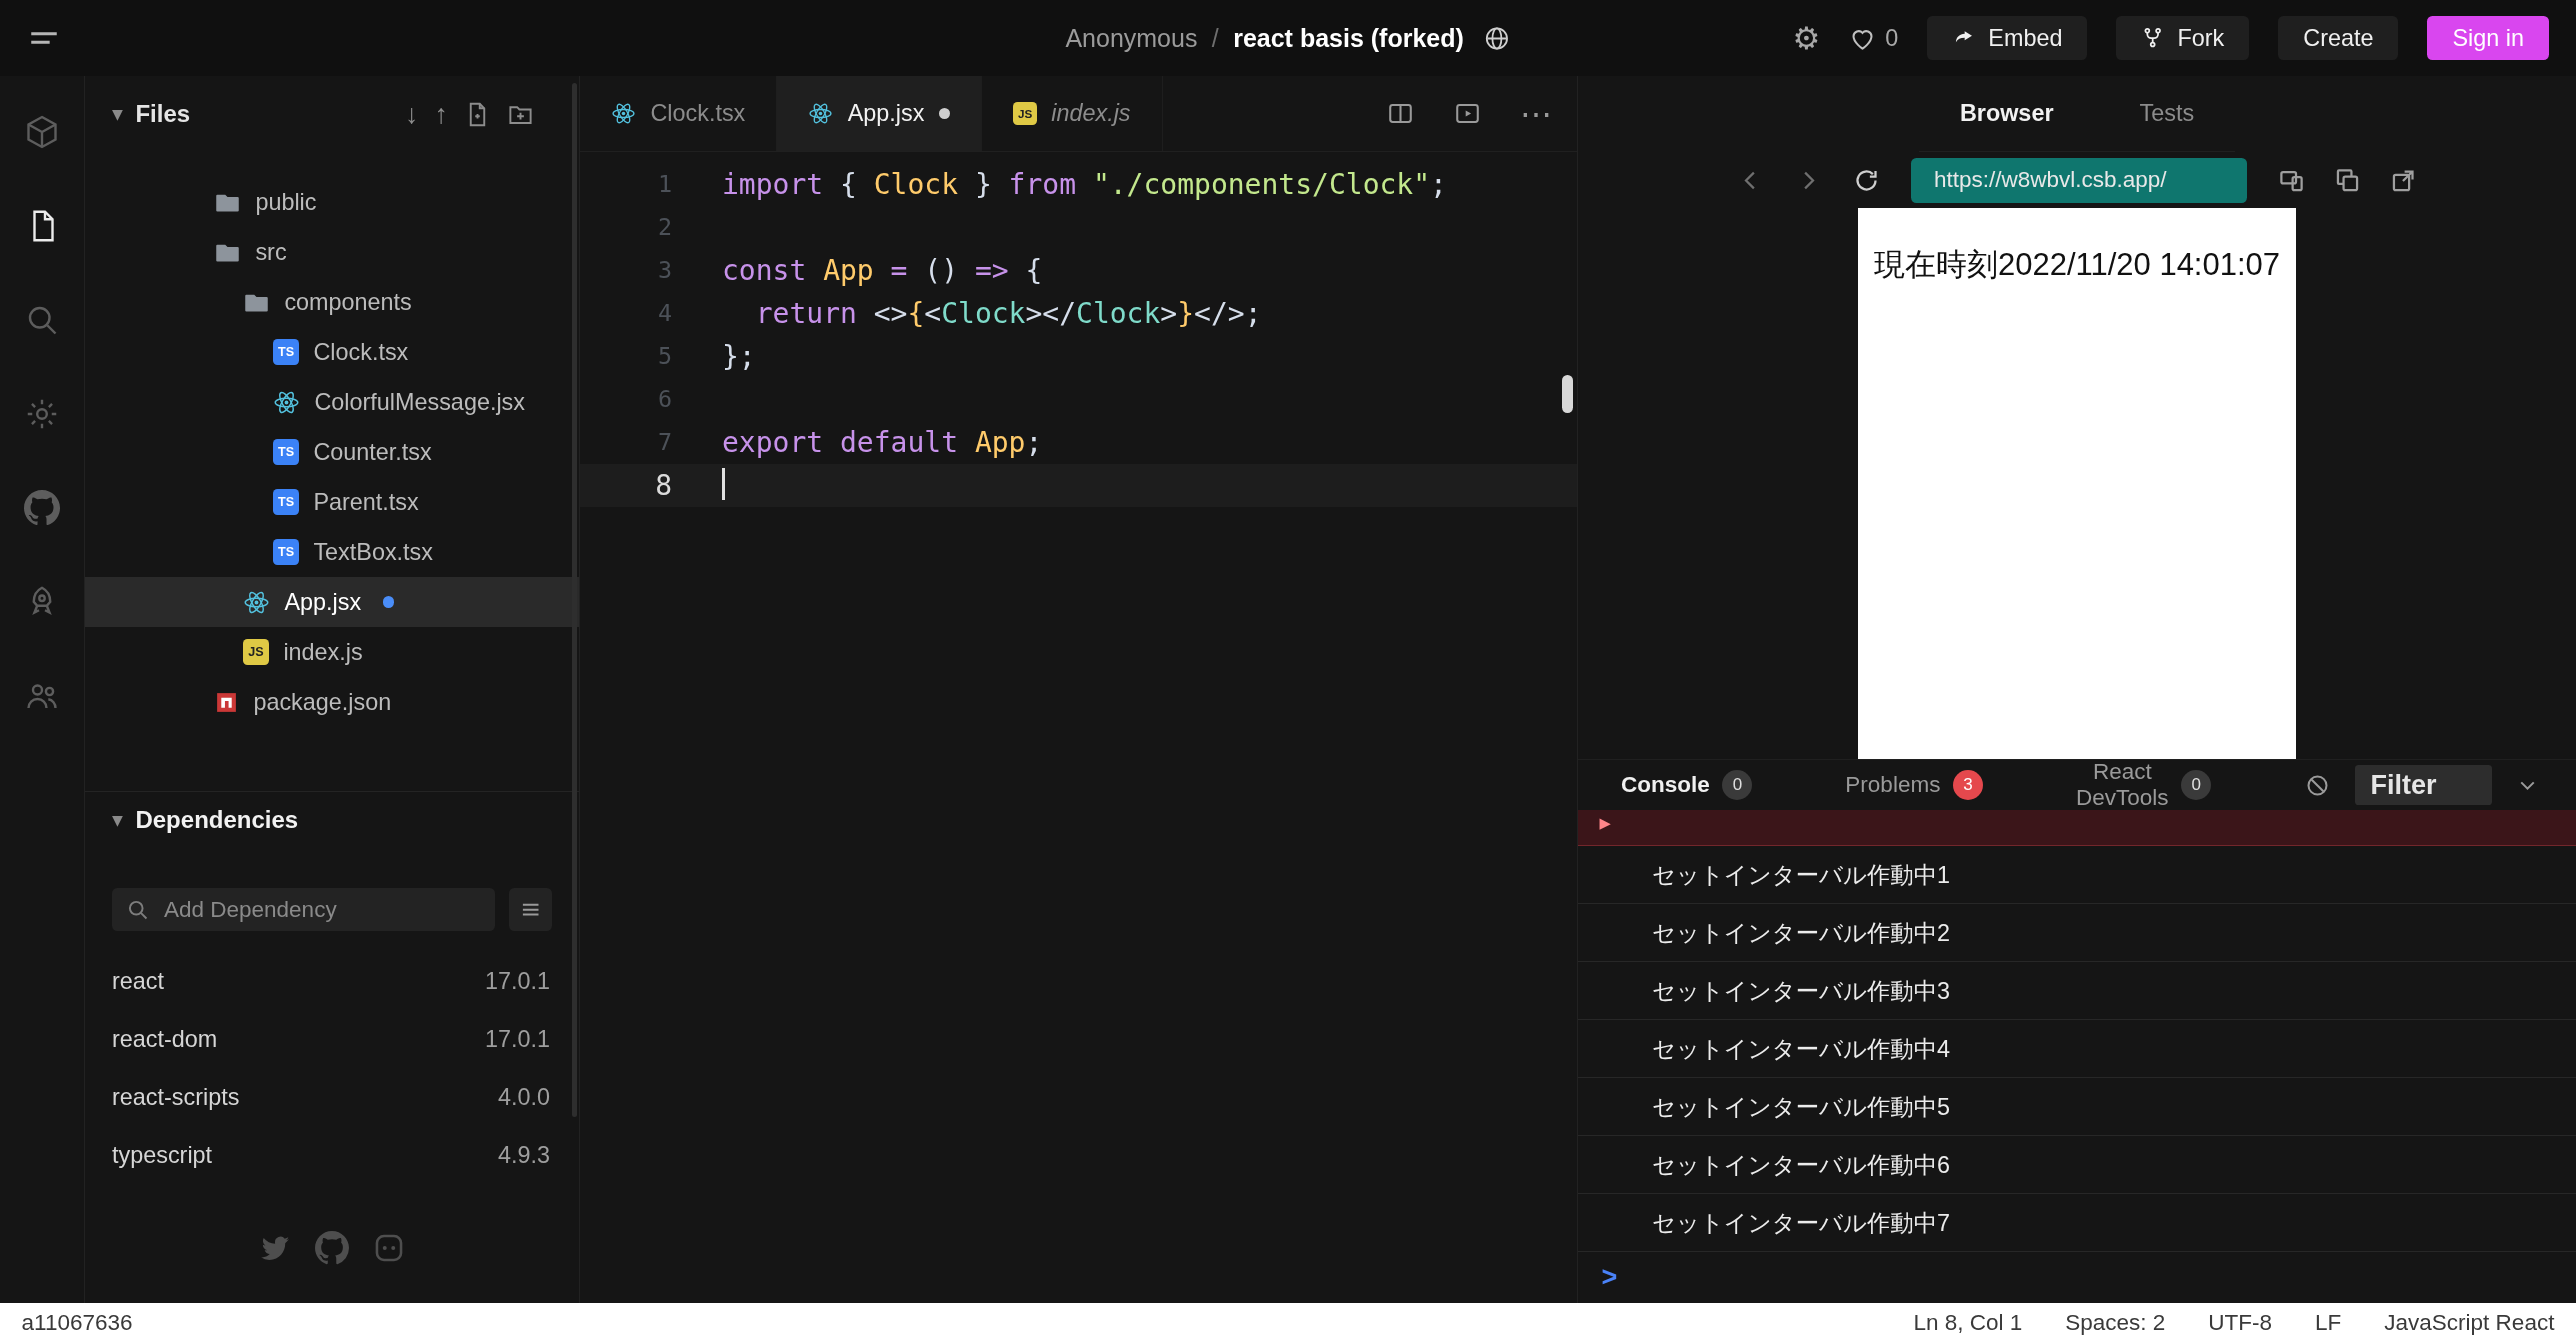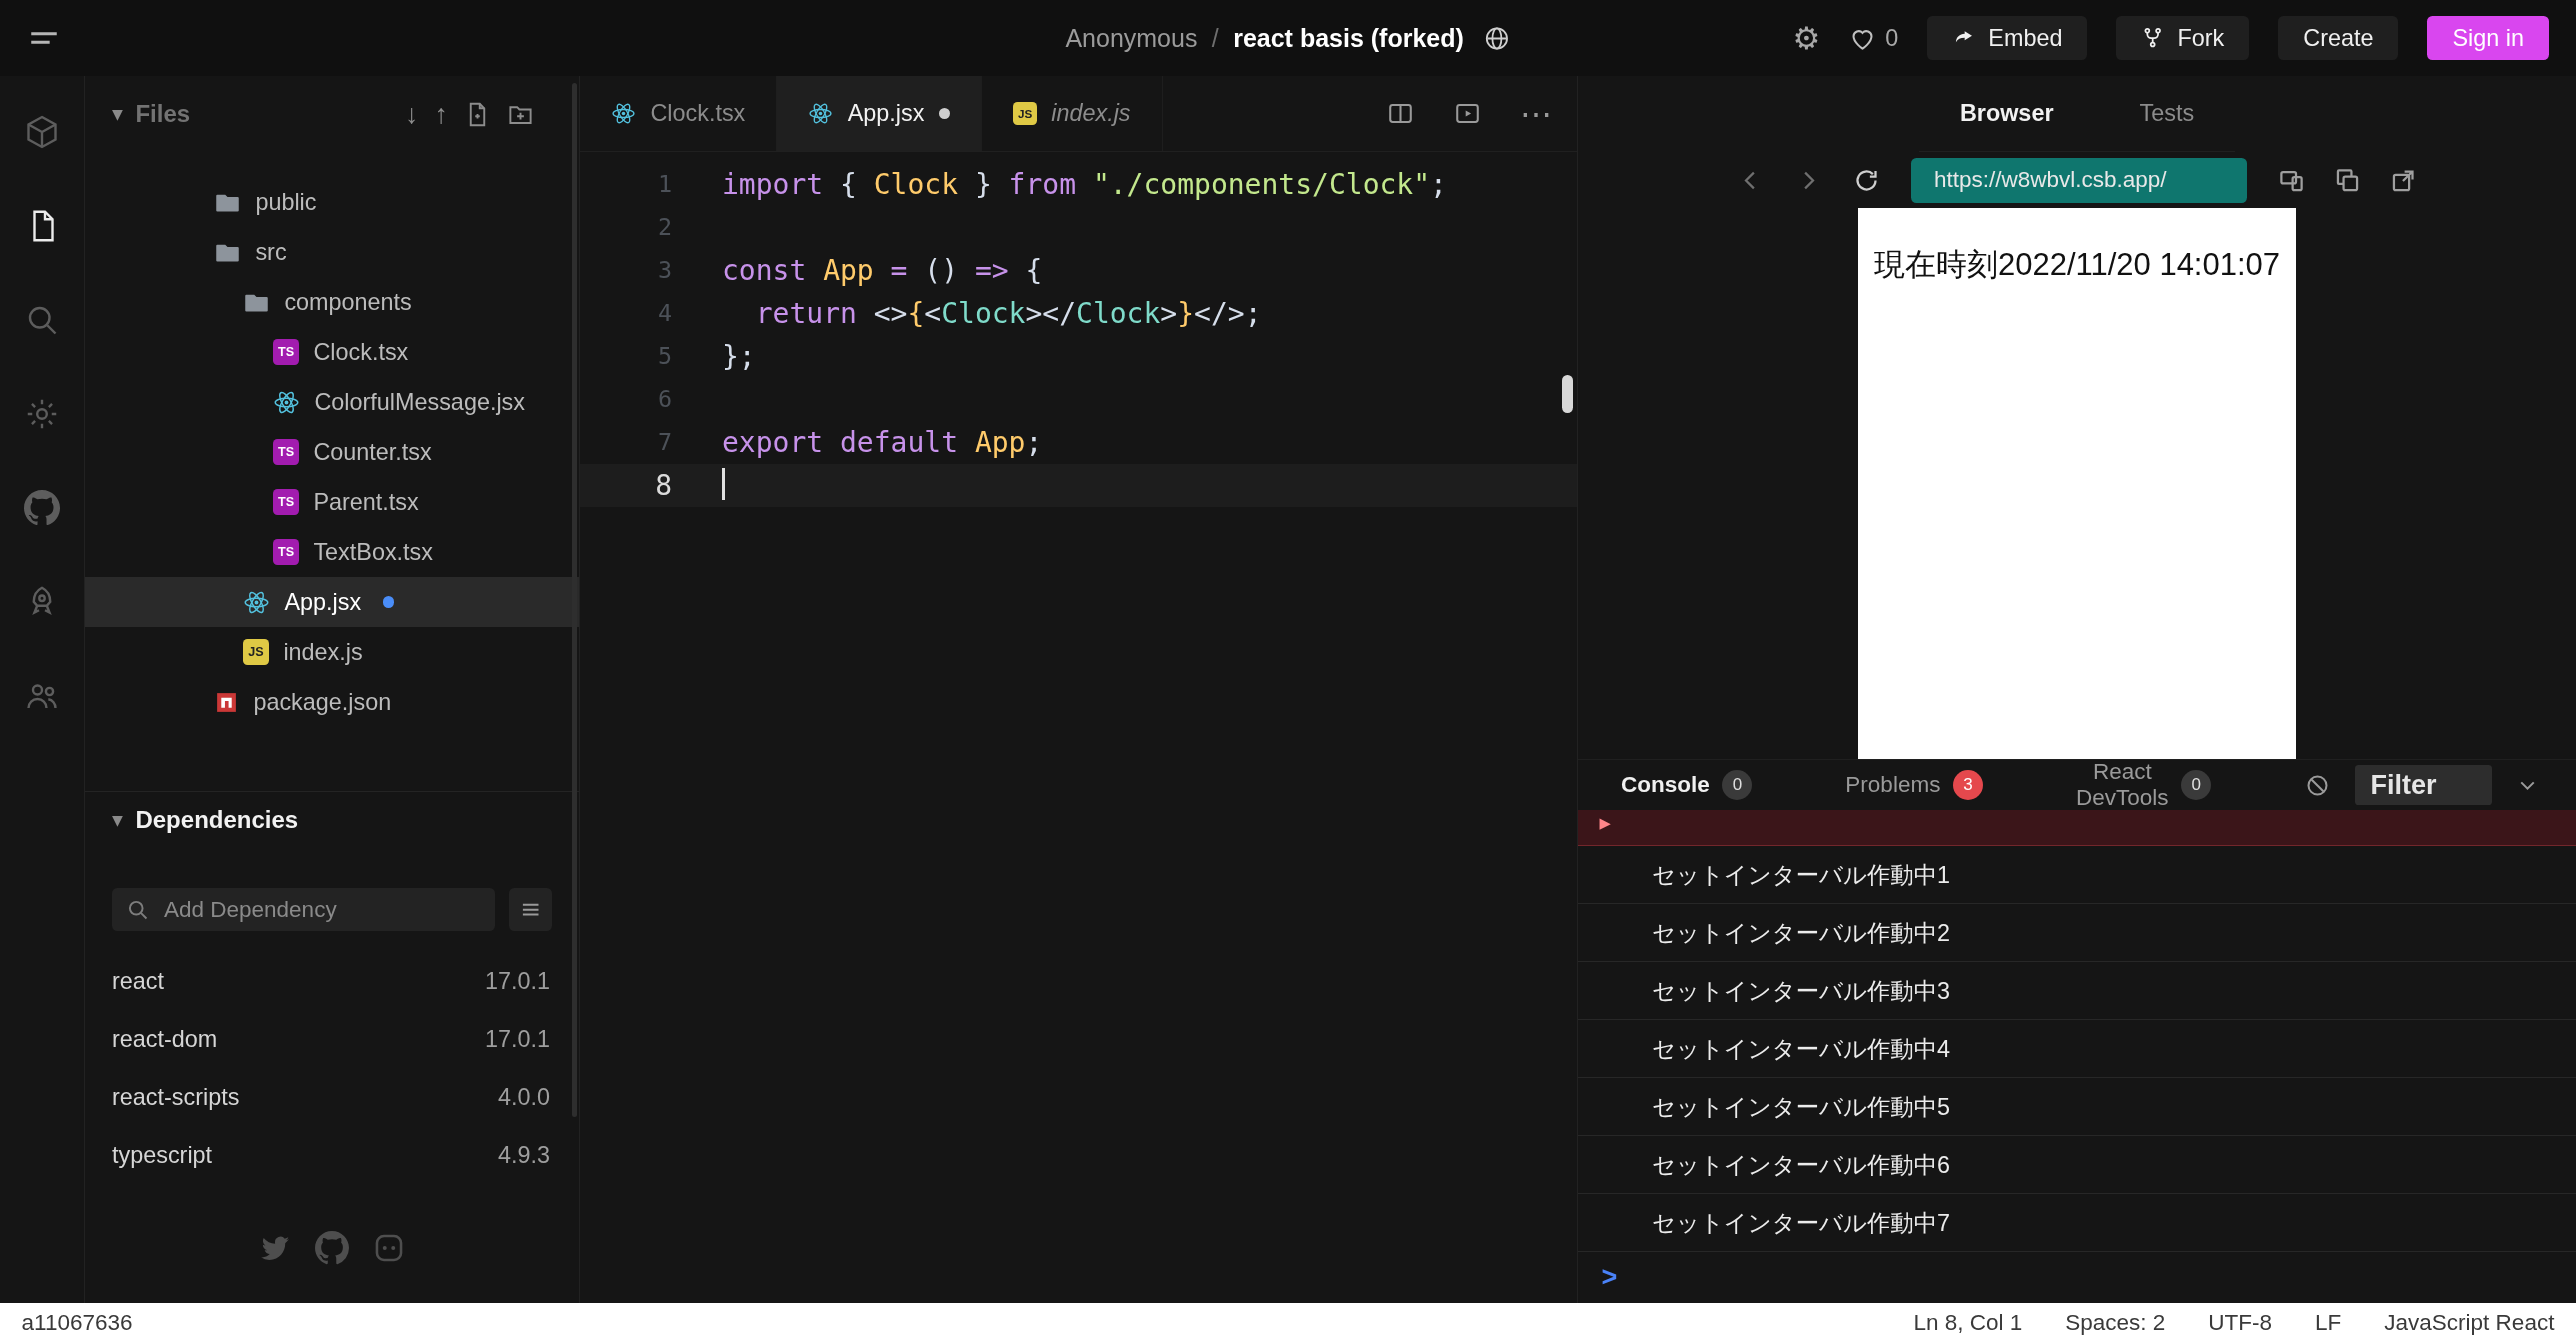--- a/index.html
+++ b/index.html
@@ -32,36 +32,36 @@
   .rail-btn { background:none; border:none; color:#5d5d5d; cursor:pointer; height:36px; display:flex; align-items:center; justify-content:center; }
   .rail-btn.active { color:#ececec; }
   .rail-btn svg { width:36px; height:36px; stroke:currentColor; fill:none; stroke-width:1.6; }
   .rail-btn svg.filled { fill:currentColor; stroke:none; }
 
   
   .sidebar { width:495px; flex:0 0 495px; border-right:0.9px solid #222; display:flex; flex-direction:column; position:relative; }
   .side-scroll { position:absolute; right:1.8px; top:7.2px; width:5.4px; height:1034px; background:#2e2e2e; border-radius:2.7px; }
   .files-header { height:76px; display:flex; align-items:center; gap:12.6px; padding:0 45px 0 27px; }
   .caret { color:#8a8a8a; font-size:21.6px; cursor:pointer; background:none; border:none; }
-  .files-title { font-size:24px; font-weight:700; color:#737373; }
+  .files-title { font-size:24px; font-weight:700; color:#e5e5e5; }
   .files-actions { margin-left:auto; display:flex; align-items:center; gap:16px; color:#8d8d8d; }
   .fa-glyph { font-size:27px; background:none; border:none; color:#8d8d8d; cursor:pointer; }
   .fa-ic { background:none; border:none; color:#8d8d8d; cursor:pointer; }
   .fa-ic svg { width:27px; height:27px; stroke:currentColor; fill:none; stroke-width:1.7; }
 
   .tree { padding-top:25px; }
   .tree-row { height:50px; display:flex; align-items:center; gap:14.4px; font-size:23.4px; color:#bcbcbc; cursor:pointer; }
   .tree-row.selected { background:#2a2a2a; color:#ffffff; }
   .ic-folder { width:27px; height:27px; fill:#8d949c; flex:0 0 27px; }
   .ic-atom { width:27px; height:27px; flex:0 0 27px; }
   .ic-atom ellipse { stroke:#53c1de; fill:none; stroke-width:1.3; }
   .ic-atom circle { fill:#53c1de; }
   .ic-pkg { width:25px; height:25px; flex:0 0 25px; }
   .badge { width:26px; height:26px; border-radius:4.5px; font-size:12.6px; font-weight:700; display:flex; align-items:center; justify-content:center; flex:0 0 26px; }
-  .badge-ts { background:#a21caf; color:#fff; }
+  .badge-ts { background:#3b82f6; color:#fff; }
   .badge-js { background:#dfc945; color:#222; }
   .mod-dot { width:11.7px; height:11.7px; border-radius:50%; background:#4a8df8; margin-left:7.2px; }
 
   .deps { margin-top:64px; border-top:0.9px solid #242424; display:flex; flex-direction:column; flex:1; }
   .deps-header { height:56px; display:flex; align-items:center; gap:12.6px; padding:0 27px; }
   .deps-title { font-size:24px; font-weight:700; color:#f2f2f2; }
   .dep-search { margin:40px 27px 0; display:flex; gap:14.4px; height:43px; }
   .dep-input-wrap { flex:1; position:relative; }
   .dep-input-wrap svg { position:absolute; left:14.4px; top:10px; width:23.4px; height:23.4px; stroke:#7d7d7d; fill:none; stroke-width:2; }
   .dep-input { width:100%; height:43px; background:#232323; border:none; border-radius:5.4px; color:#d0d0d0; font-size:22.5px; padding:0 14.4px 0 52px; font-family:inherit; outline:none; }

